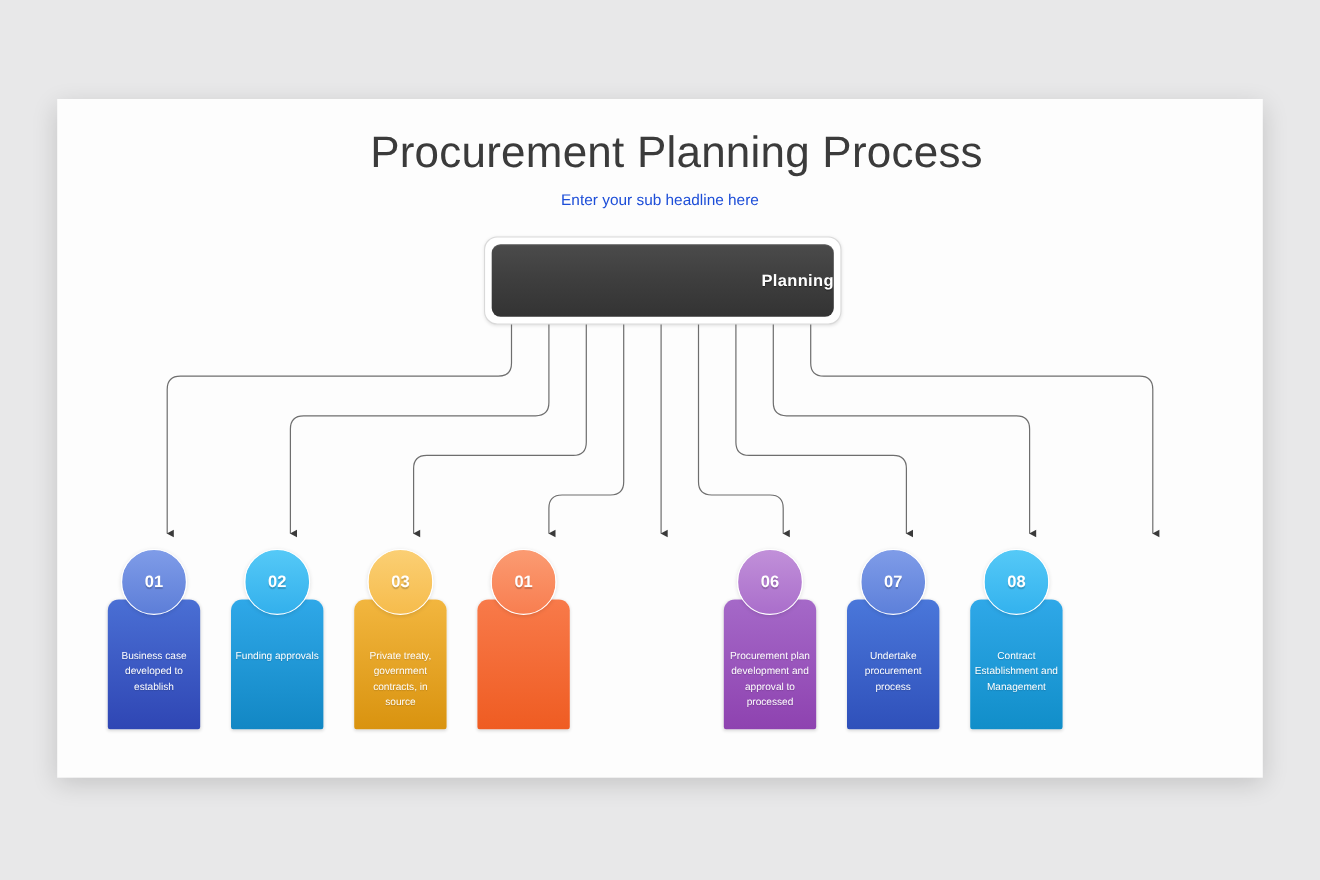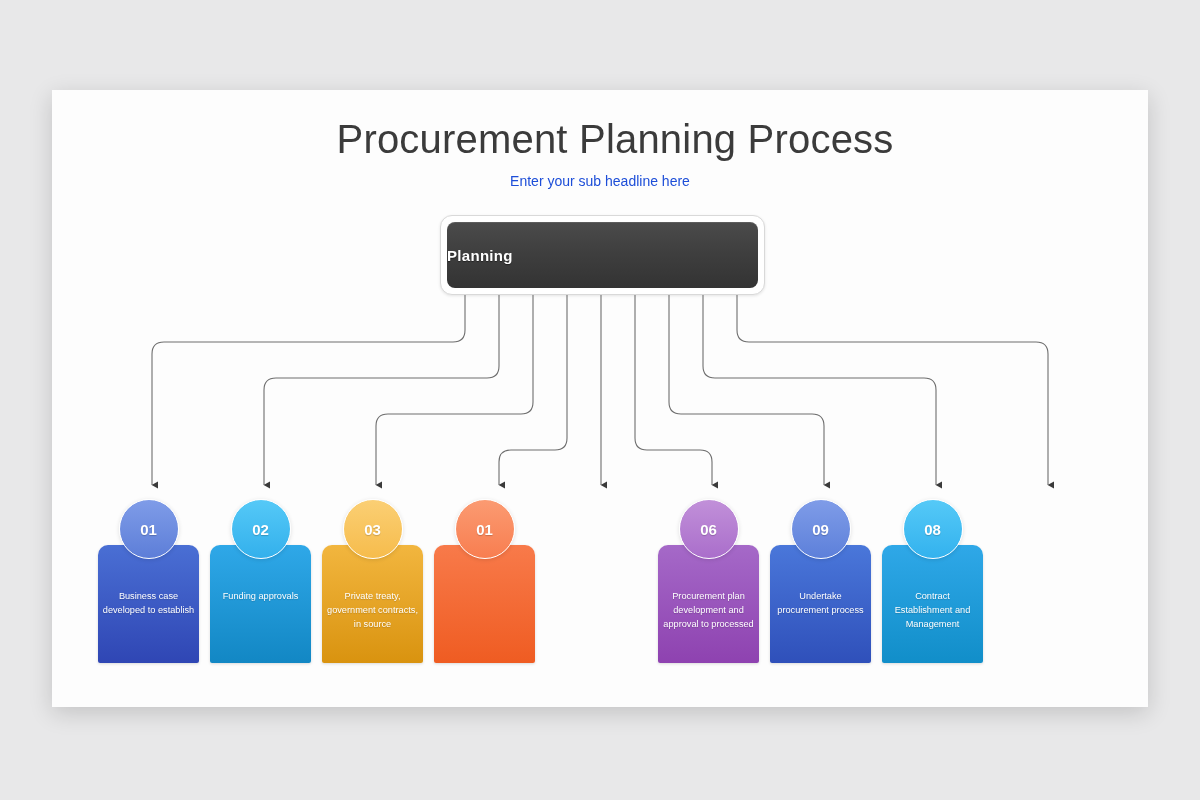--- a/index.html
+++ b/index.html
@@ -39,21 +39,21 @@
     background:#ffffff;
     border:1px solid #d9d9d9;
     border-radius:12px;
     box-shadow:0 1px 3px rgba(0,0,0,0.10);
     padding:6px;
   }
   .hub-inner {
     width:100%; height:100%;
     border-radius:8px;
     background:linear-gradient(180deg,#4b4b4b 0%,#3f3f3f 45%,#333333 100%);
-    display:flex; align-items:center; justify-content:flex-start;
+    display:flex; align-items:center; justify-content:flex-end;
     box-shadow:inset 0 1px 0 rgba(255,255,255,0.10);
   }
   .hub-label {
     color:#ffffff; font-size:15px; font-weight:bold;
     letter-spacing:0.3px;
     text-shadow:0 1px 1px rgba(0,0,0,0.45);
   }
 
   
   .connectors {
@@ -62,21 +62,21 @@
     pointer-events:none;
   }
   .conn-path { fill:none; stroke:#6e6e6e; stroke-width:1.1; }
 
   
   .cards { position:absolute; left:0; top:0; width:1096px; height:617px; }
 
   .card {
     position:absolute;
     top:455px;
-    width:101px; height:118px;
+    width:84px; height:118px;
     border-radius:10px 10px 2px 2px;
     box-shadow:0 1px 3px rgba(0,0,0,0.14);
     overflow:visible;
   }
   .card-text {
     position:absolute;
     left:4px; right:4px;
     top:44px;
     text-align:center;
     color:#ffffff;
@@ -159,21 +159,21 @@
           </div>
         </div>
         <div class="card" style="left: 606px; background: linear-gradient(rgb(165, 105, 200) 0%, rgb(142, 66, 176) 100%);">
           <div class="badge" style="background: linear-gradient(rgb(193, 144, 217) 0%, rgb(170, 110, 203) 100%);">
             <span class="badge-num">06</span>
           </div>
           <div class="card-text">Procurement plan development and approval to processed</div>
         </div>
         <div class="card" style="left: 718px; background: linear-gradient(rgb(74, 119, 218) 0%, rgb(47, 80, 186) 100%);">
           <div class="badge" style="background: linear-gradient(rgb(127, 156, 232) 0%, rgb(93, 128, 218) 100%);">
-            <span class="badge-num">09</span>
+            <span class="badge-num">07</span>
           </div>
           <div class="card-text">Undertake procurement process</div>
         </div>
         <div class="card" style="left: 830px; background: linear-gradient(rgb(47, 168, 232) 0%, rgb(17, 142, 201) 100%); padding-left: 44px;">
           <div class="badge" style="background: linear-gradient(rgb(85, 201, 247) 0%, rgb(51, 178, 238) 100%);">
             <span class="badge-num">08</span>
           </div>
           <div class="card-text">Contract Establishment and Management</div>
         </div>
       </div>

